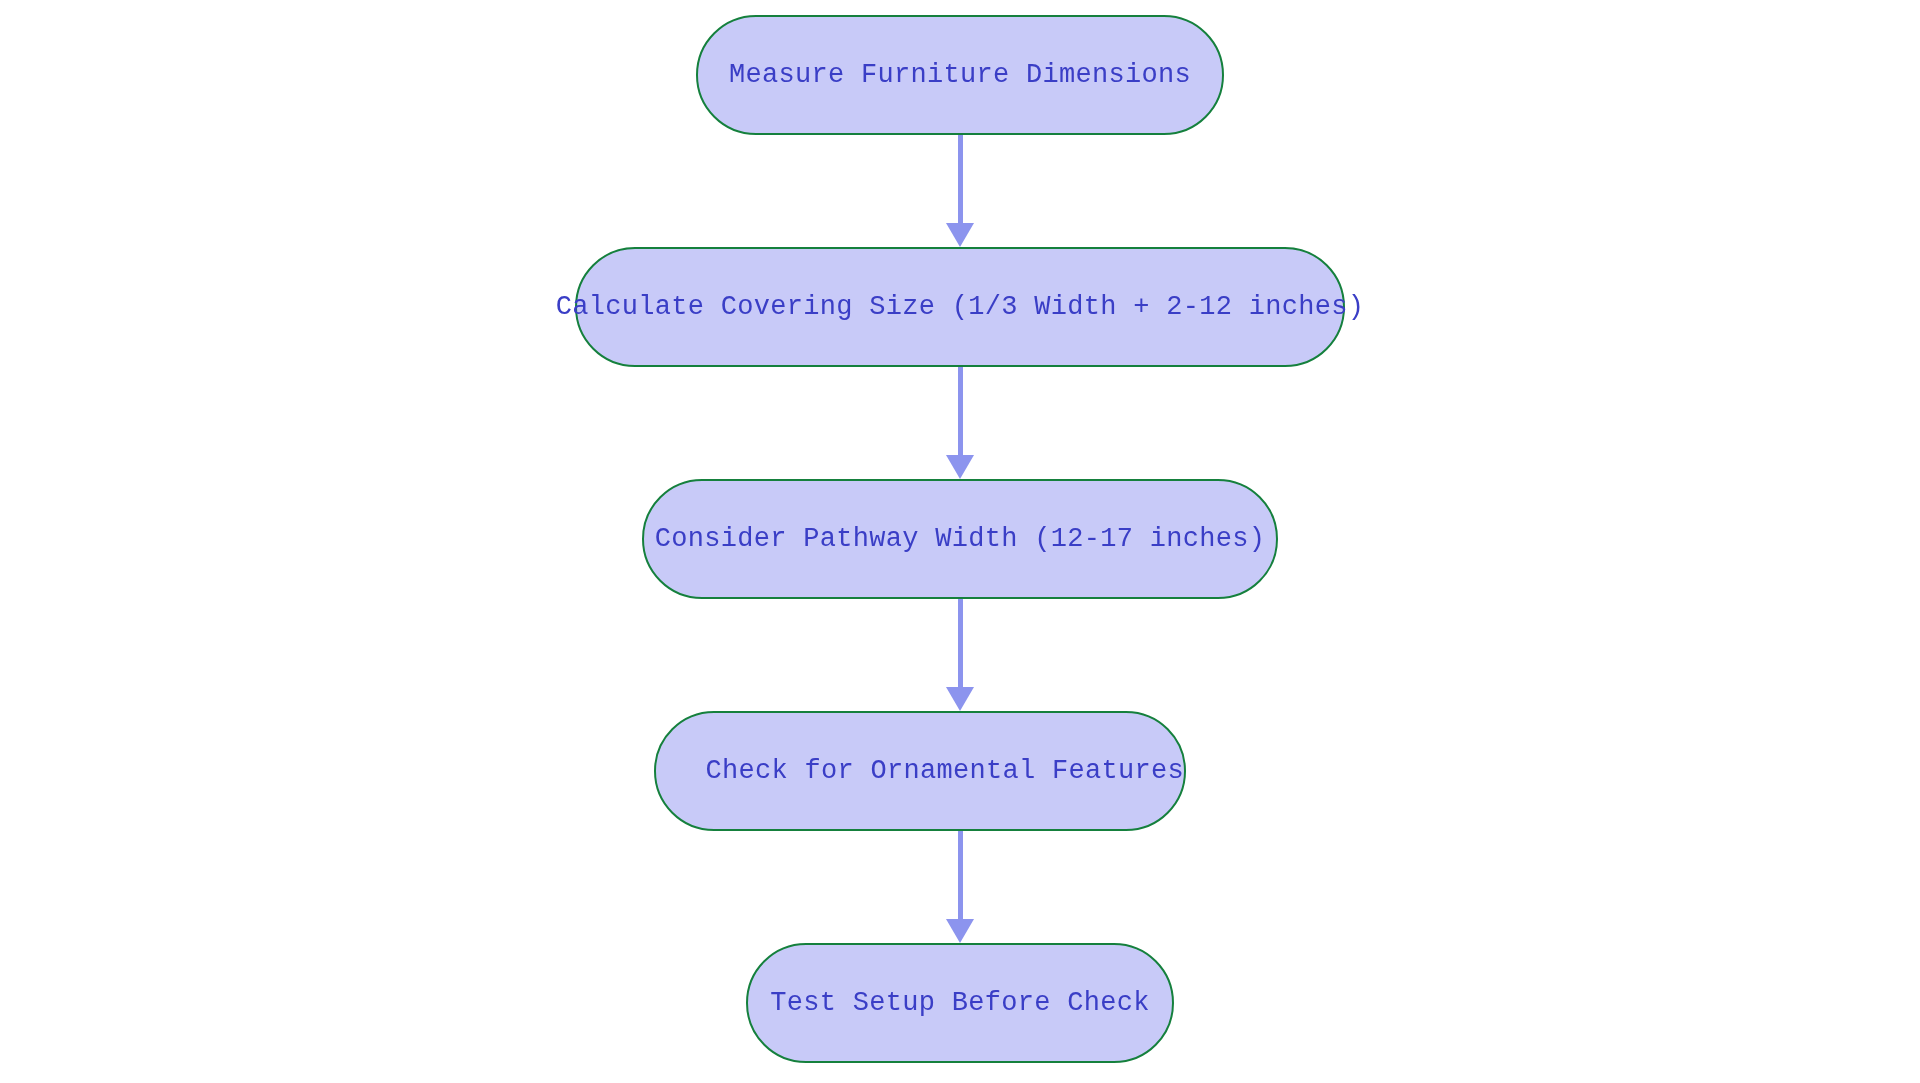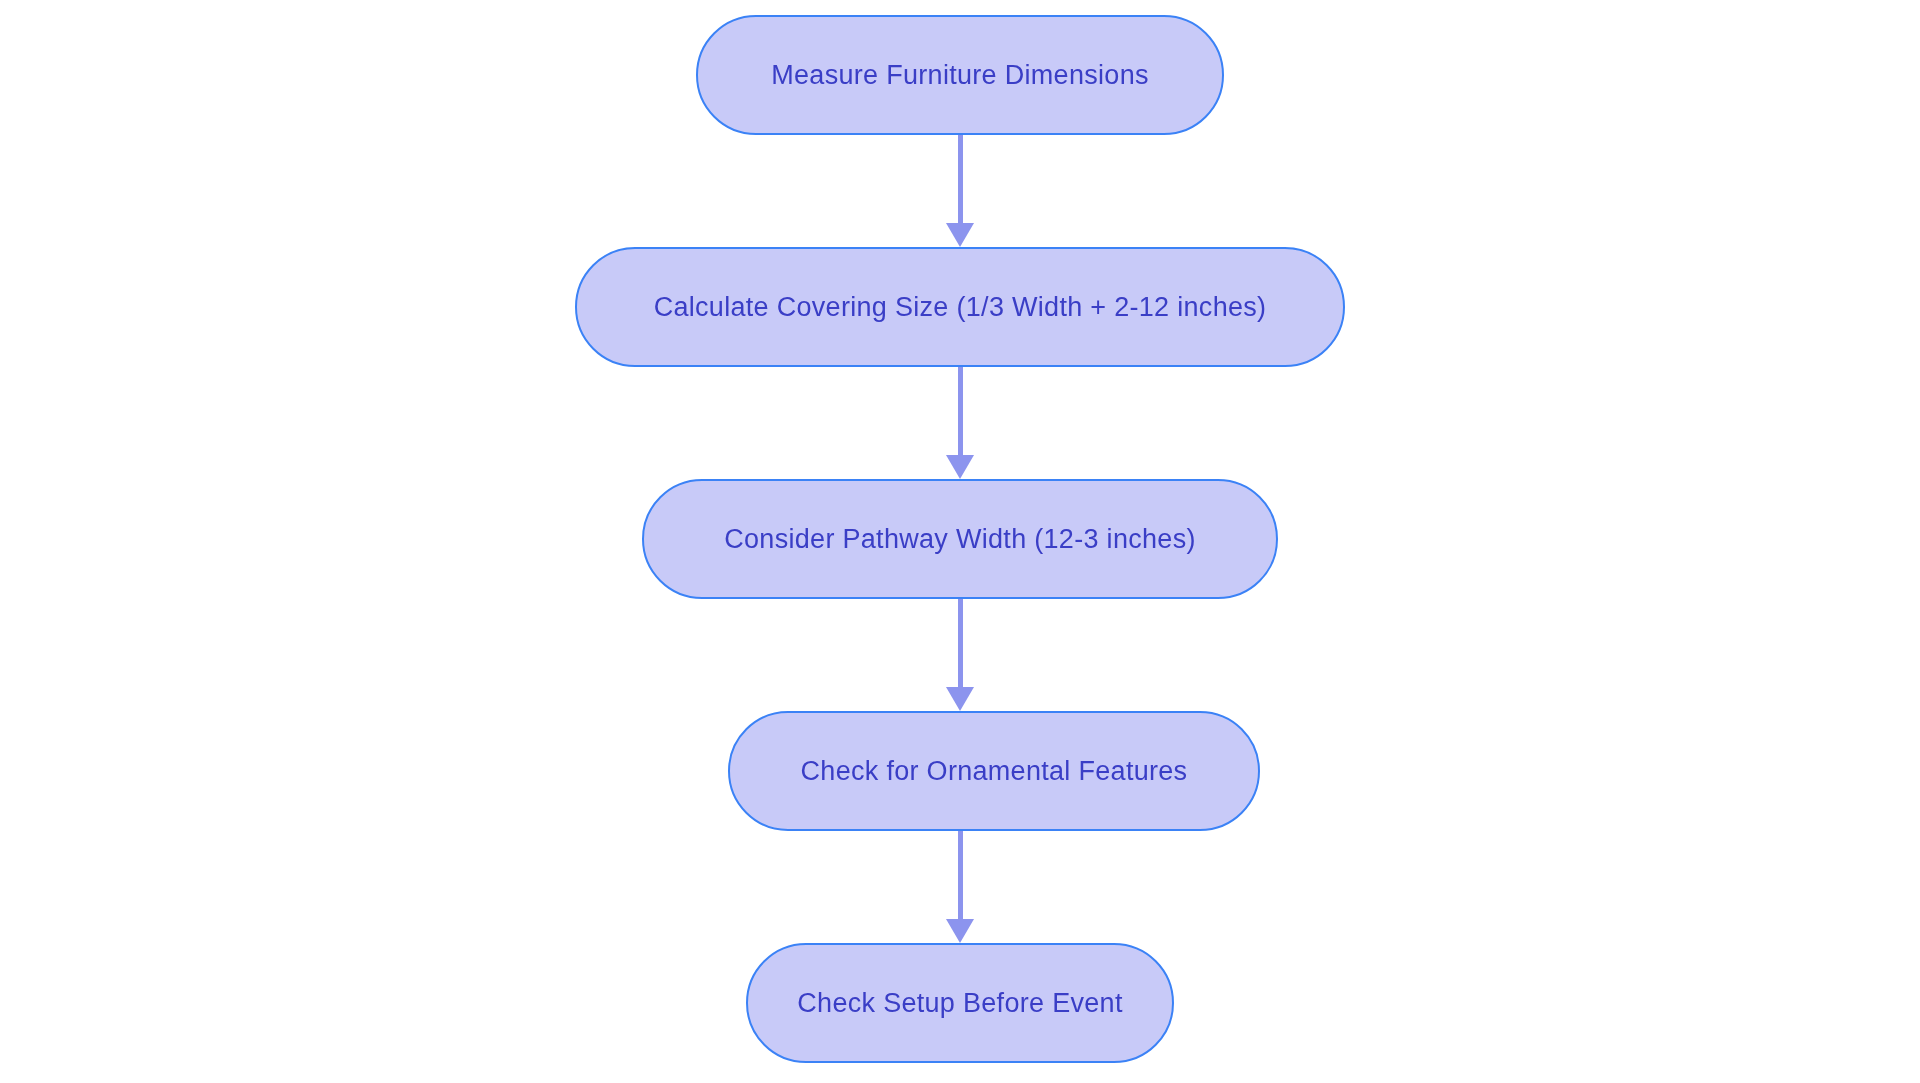--- a/index.html
+++ b/index.html
@@ -13,39 +13,40 @@
     width: 1920px;
     height: 1083px;
     background: #ffffff;
     overflow: hidden;
   }
   .flow-node {
     position: absolute;
     height: 120px;
     border-radius: 60px;
     background: #c8caf8;
-    border: 2px solid #3b82f6;
+    border: 2px solid #15803d;
     box-sizing: border-box;
     display: flex;
     align-items: center;
     justify-content: center;
+    font-family: Liberation Mono, monospace;
   }
   .flow-node .node-label {
     color: #3a3ec6;
     font-size: 27px;
     font-weight: 400;
     letter-spacing: 0.3px;
     white-space: nowrap;
     text-align: center;
   }
   
   .n1 { left: 696px; top: 15px;  width: 528px; }
   .n2 { left: 575px; top: 247px; width: 770px; }
   .n3 { left: 642px; top: 479px; width: 636px; }
-  .n4 { left: 728px; top: 711px; width: 532px; }
+  .n4 { left: 654px; top: 711px; width: 532px; justify-content: flex-end; }
   .n5 { left: 746px; top: 943px; width: 428px; }
 
   .flow-arrow {
     position: absolute;
     left: 946px;            
     width: 28px;
     height: 112px;
     display: flex;
     flex-direction: column;
     align-items: center;
@@ -84,34 +85,34 @@
   <div class="flow-node n2">
     <span class="node-label">Calculate Covering Size (1/3 Width + 2-12 inches)</span>
   </div>
 
   <div class="flow-arrow a2">
     <div class="arrow-line"></div>
     <div class="arrow-head"></div>
   </div>
 
   <div class="flow-node n3">
-    <span class="node-label">Consider Pathway Width (12-3 inches)</span>
+    <span class="node-label">Consider Pathway Width (12-17 inches)</span>
   </div>
 
   <div class="flow-arrow a3">
     <div class="arrow-line"></div>
     <div class="arrow-head"></div>
   </div>
 
   <div class="flow-node n4">
     <span class="node-label">Check for Ornamental Features</span>
   </div>
 
   <div class="flow-arrow a4">
     <div class="arrow-line"></div>
     <div class="arrow-head"></div>
   </div>
 
   <div class="flow-node n5">
-    <span class="node-label">Check Setup Before Event</span>
+    <span class="node-label">Test Setup Before Check</span>
   </div>
 
 </div>
 
 </body></html>

